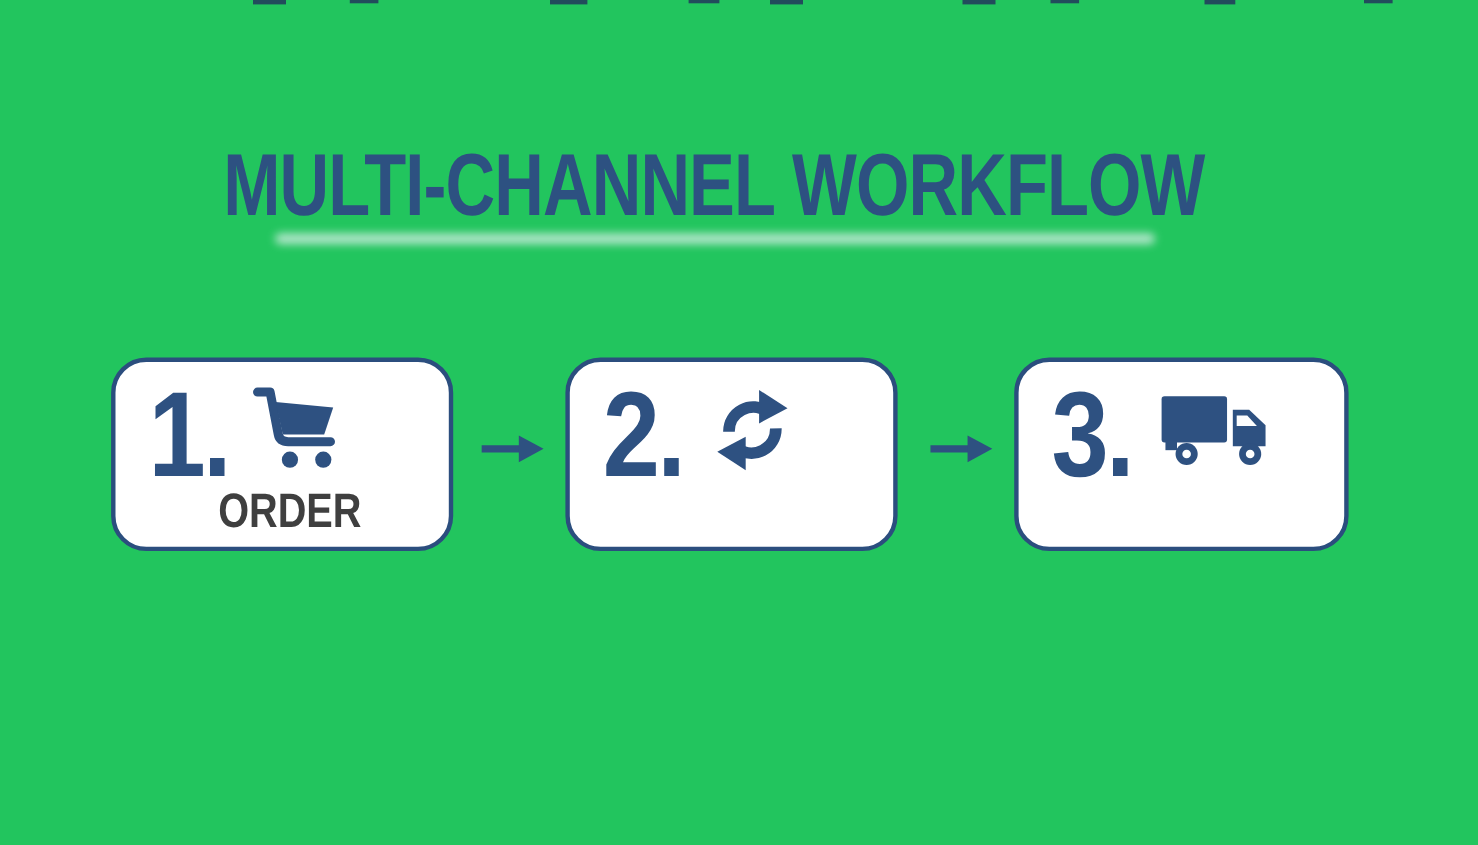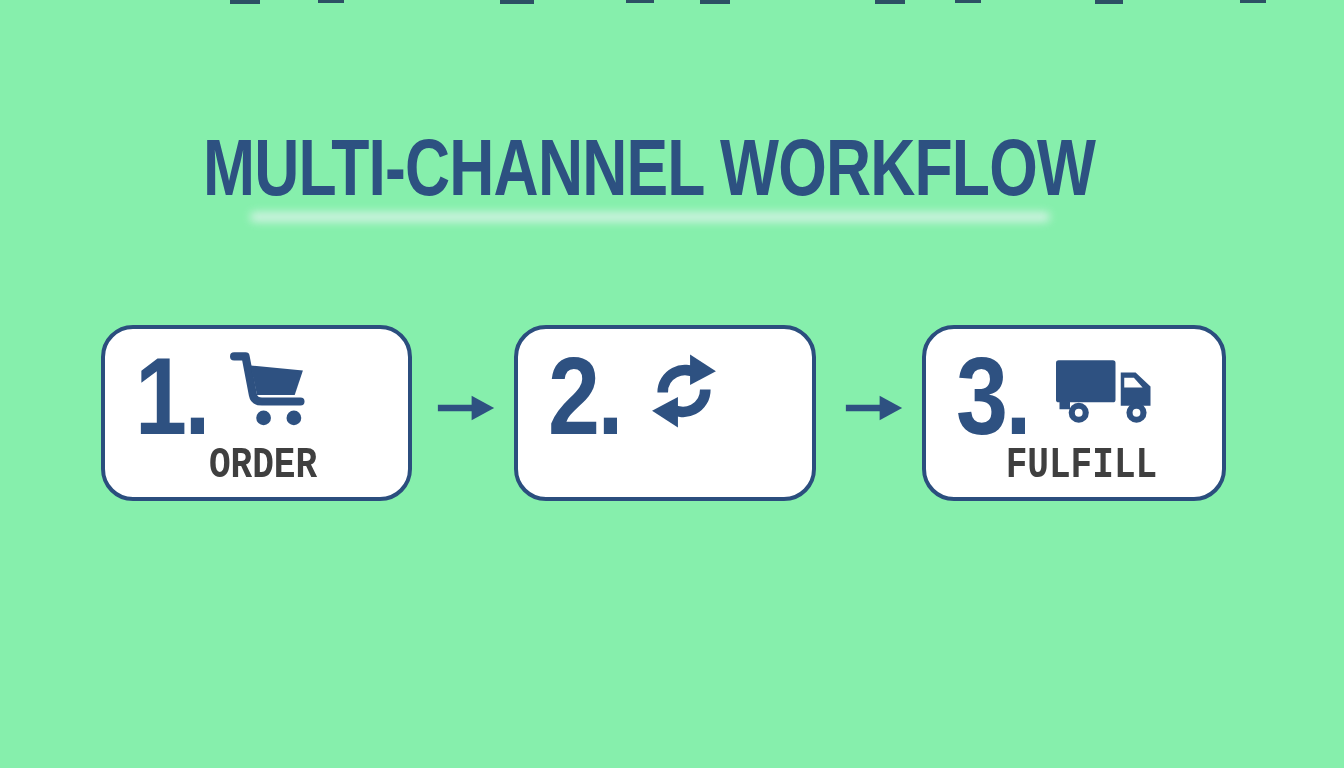--- a/index.html
+++ b/index.html
@@ -1,20 +1,20 @@
 <!DOCTYPE html>
 <html><head>
 <meta charset="utf-8">
 <style>
   html,body { margin:0; padding:0; }
   body { font-family:"Liberation Sans", sans-serif; background:#fff; }
 
   .canvas {
     position:relative; width:1344px; height:768px;
-    background:#86efac; overflow:hidden;
+    background:#22c55e; overflow:hidden;
   }
 
   
   .ghost-band {
     position:absolute; left:250px; top:212px; width:800px; height:10px;
     background:#eef4f8; filter:blur(4px); border-radius:5px; opacity:.7;
   }
 
   
   .artifact { position:absolute; top:0; background:#223e5c; opacity:.9; }
@@ -39,21 +39,21 @@
     font-size:110px; font-weight:bold; color:#2e5181; letter-spacing:-3px;
     transform:scaleX(0.85); transform-origin:left top; white-space:nowrap;
   }
 
   .icon { position:absolute; }
   .b1 .icon { left:116px; top:20px; width:86px; height:78px; }
   .b2 .icon { left:128px; top:24px; width:76px; height:76px; }
   .b3 .icon { left:122px; top:26px; width:114px; height:70px; }
   .icon svg { width:100%; height:100%; display:block; }
 
-  .label-wrap { position:absolute; left:0; right:0; top:114px; text-align:center;font-family:Liberation Mono, monospace; }
+  .label-wrap { position:absolute; left:0; right:0; top:114px; text-align:center; }
   .label {
     display:inline-block; margin-left:14px; line-height:1;
     font-size:44px; font-weight:bold; color:#3f3f3f;
     transform:scaleX(0.82); transform-origin:center top; white-space:nowrap;
   }
 
   .arrow { position:absolute; top:392px; width:60px; height:32px; }
   .a1 { left:436px; }
   .a2 { left:844px; }
   .arrow svg { width:100%; height:100%; display:block; }
@@ -125,18 +125,15 @@
         <rect x="4" y="6" width="68" height="48" rx="3" fill="#2e5181"></rect>
         <rect x="8" y="52" width="12" height="10" fill="#2e5181"></rect>
         <path d="M78 20 L95 20 L112 36 L112 58 L78 58 Z" fill="#2e5181"></path>
         <path d="M82 26 L93 26 L103 37 L82 37 Z" fill="#fdfefe"></path>
         <circle cx="30" cy="66" r="11.5" fill="#2e5181"></circle>
         <circle cx="30" cy="66" r="4.5" fill="#fdfefe"></circle>
         <circle cx="96" cy="66" r="11.5" fill="#2e5181"></circle>
         <circle cx="96" cy="66" r="4.5" fill="#fdfefe"></circle>
       </svg>
     </span>
-    <span class="label-wrap">
-      <span class="label">FULFILL</span>
-    </span>
   </div>
 
 </div>
 
 </body></html>

